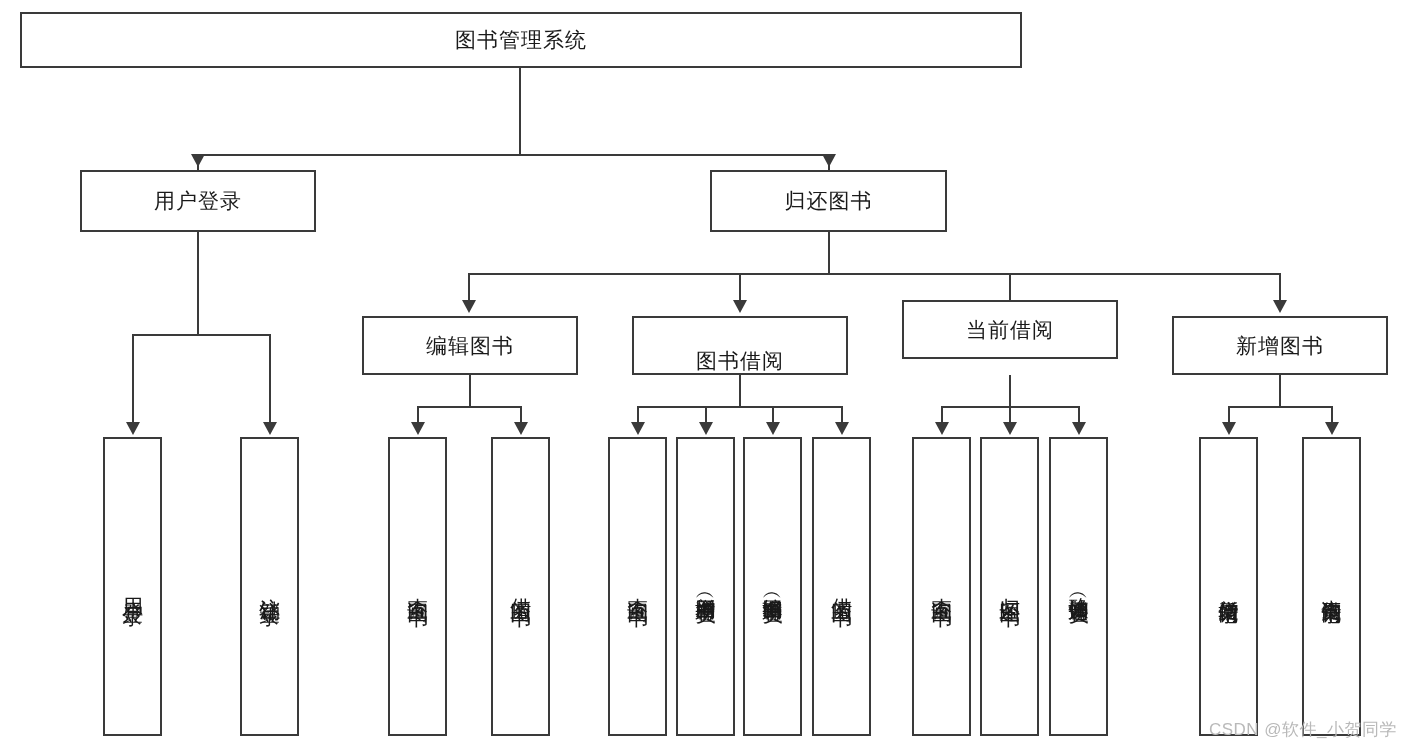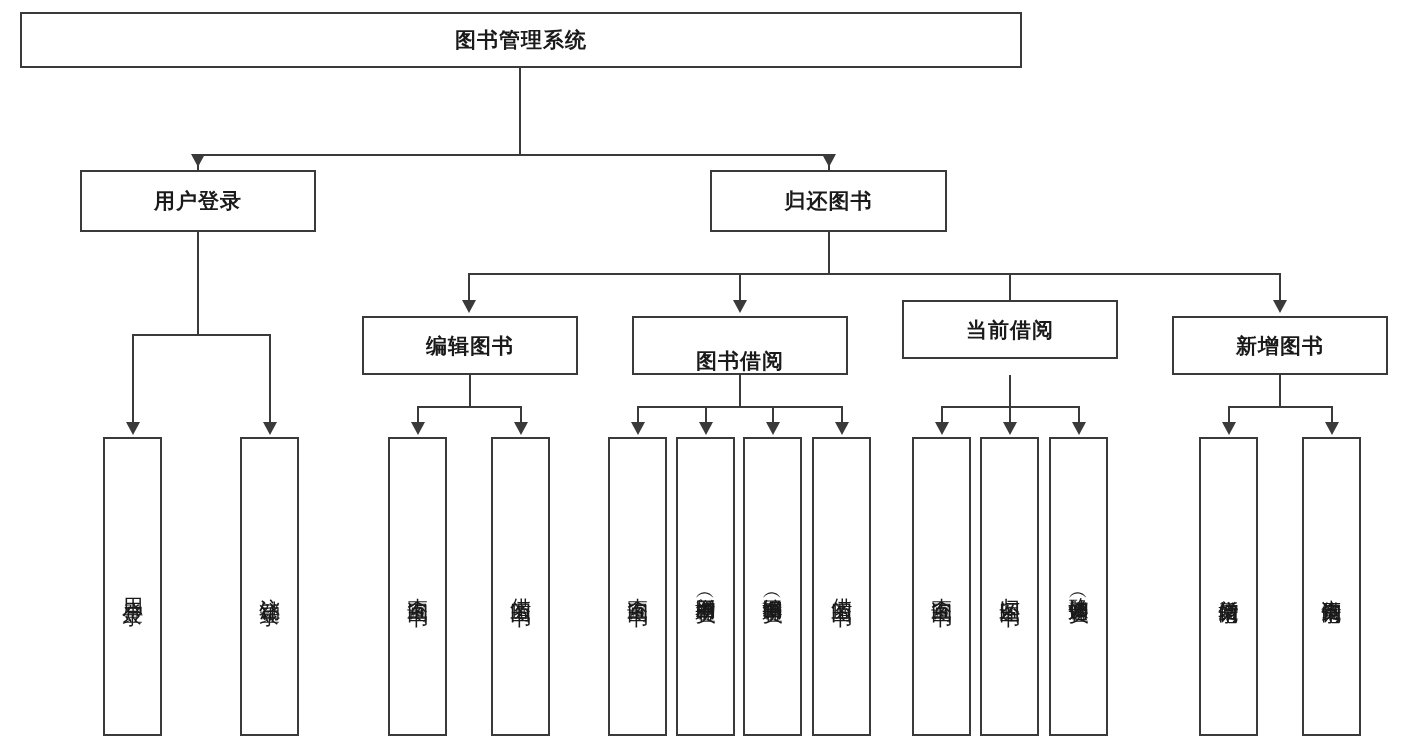--- a/index.html
+++ b/index.html
@@ -24,21 +24,20 @@
     display: flex;
     align-items: center;
     justify-content: center;
     color: #1a1a1a;
     z-index: 3;
   }
   .node.horiz {
     font-size: 21px;
     letter-spacing: 1px;
     line-height: 1.2;
-    font-weight: bold;
   }
   .node.vert {
     writing-mode: vertical-rl;
     text-orientation: upright;
     font-size: 21px;
     letter-spacing: 3px;
     line-height: 1.25;
     padding: 6px 0;
     align-items: center;
     justify-content: center;
@@ -214,14 +213,15 @@
     <span class="vtext">确认归还（管理员）</span>
   </div>
 
   <div class="node vert" style="left:1199px; top:437px; width:59px; height:299px; font-size:20px; letter-spacing:1px;">
     <span class="vtext">新增借阅记录</span>
   </div>
   <div class="node vert" style="left:1302px; top:437px; width:59px; height:299px; font-size:20px; letter-spacing:1px;">
     <span class="vtext">查询借阅记录</span>
   </div>
 
+  <div id="watermark">CSDN @软件_小贺同学</div>
 
 </div>
 
 </body></html>

